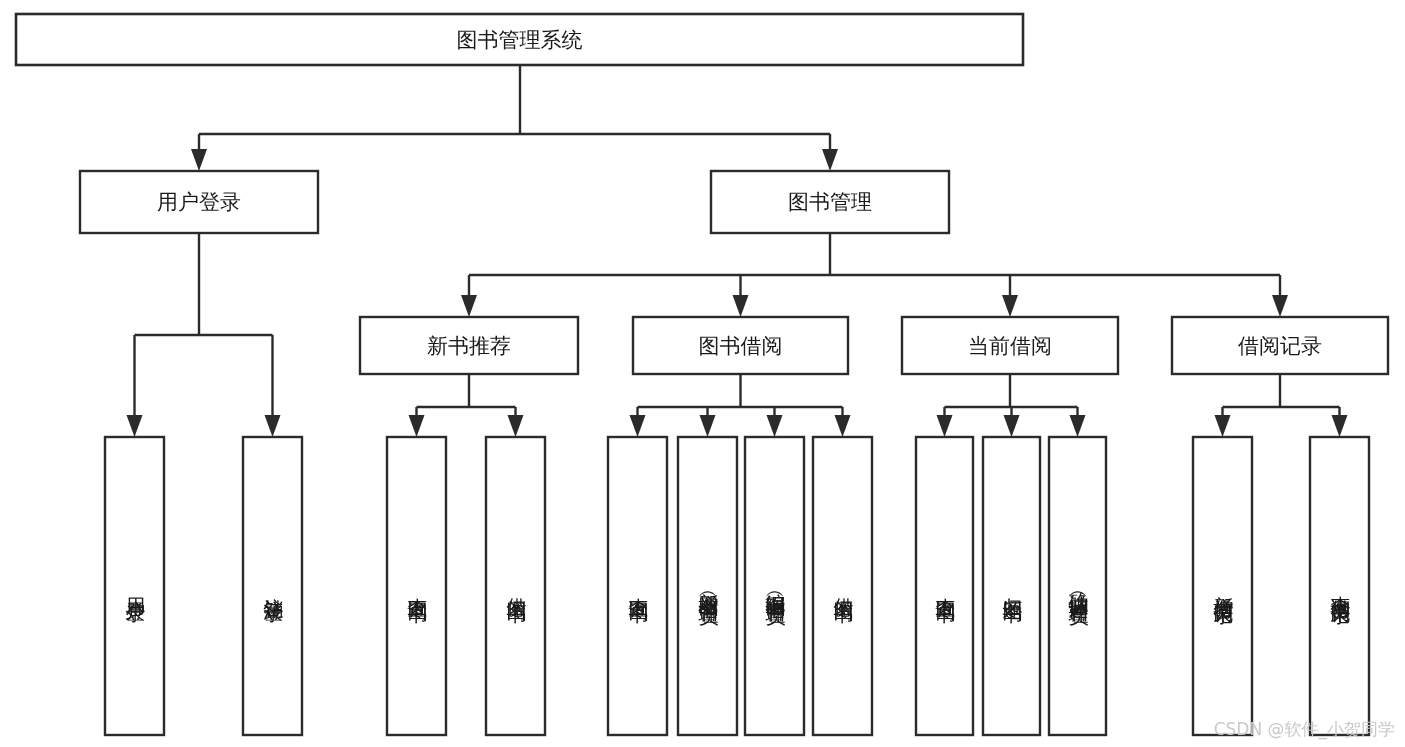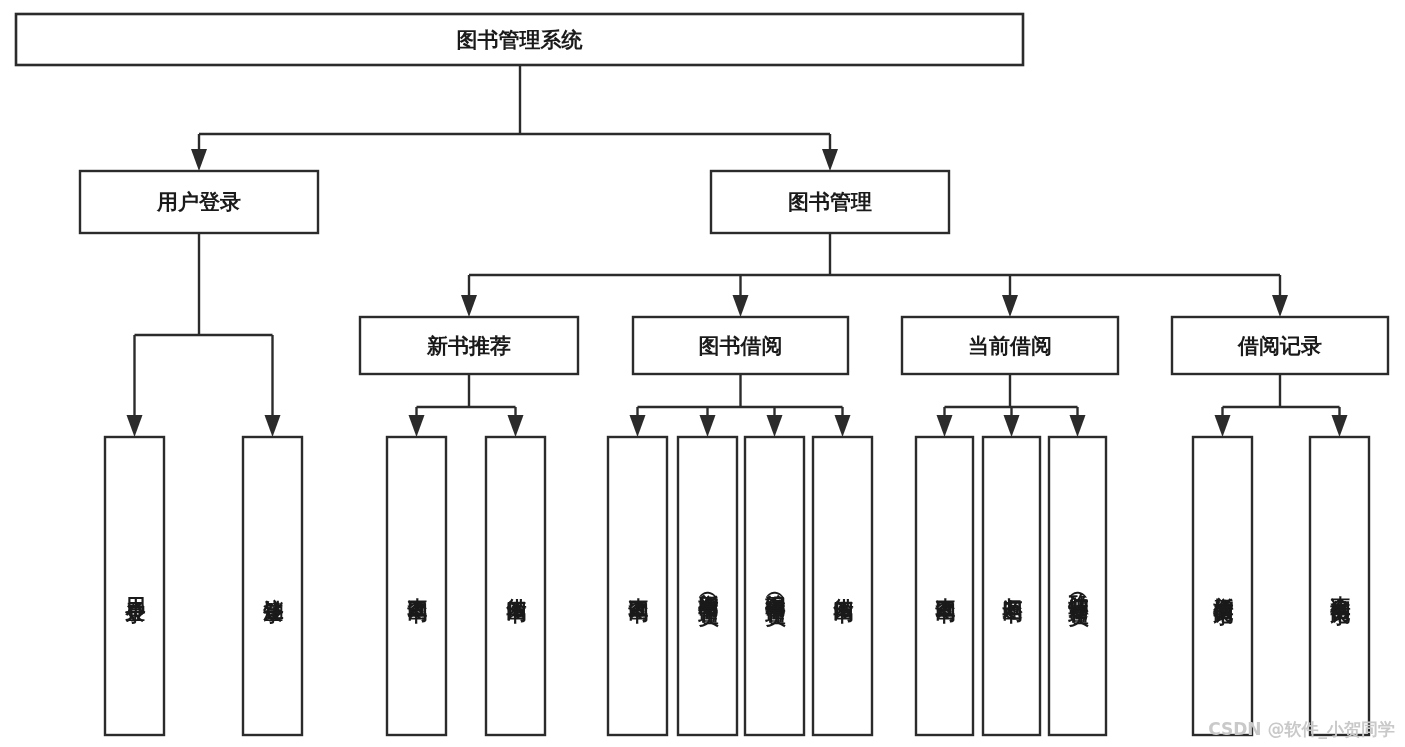--- a/index.html
+++ b/index.html
@@ -12,21 +12,20 @@
     width: 1405px;
     height: 747px;
     overflow: hidden;
     font-family: "DejaVu Sans", "Liberation Sans", sans-serif;
     position: relative;
   }
   #diagram-root {
     position: relative;
     width: 1388px;
     height: 747px;
-    font-weight: bold;
   }
   svg.diagram-canvas {
     position: absolute;
     top: 0;
     left: 0;
     width: 1405px;
     height: 747px;
     display: block;
   }
   .node-box {

